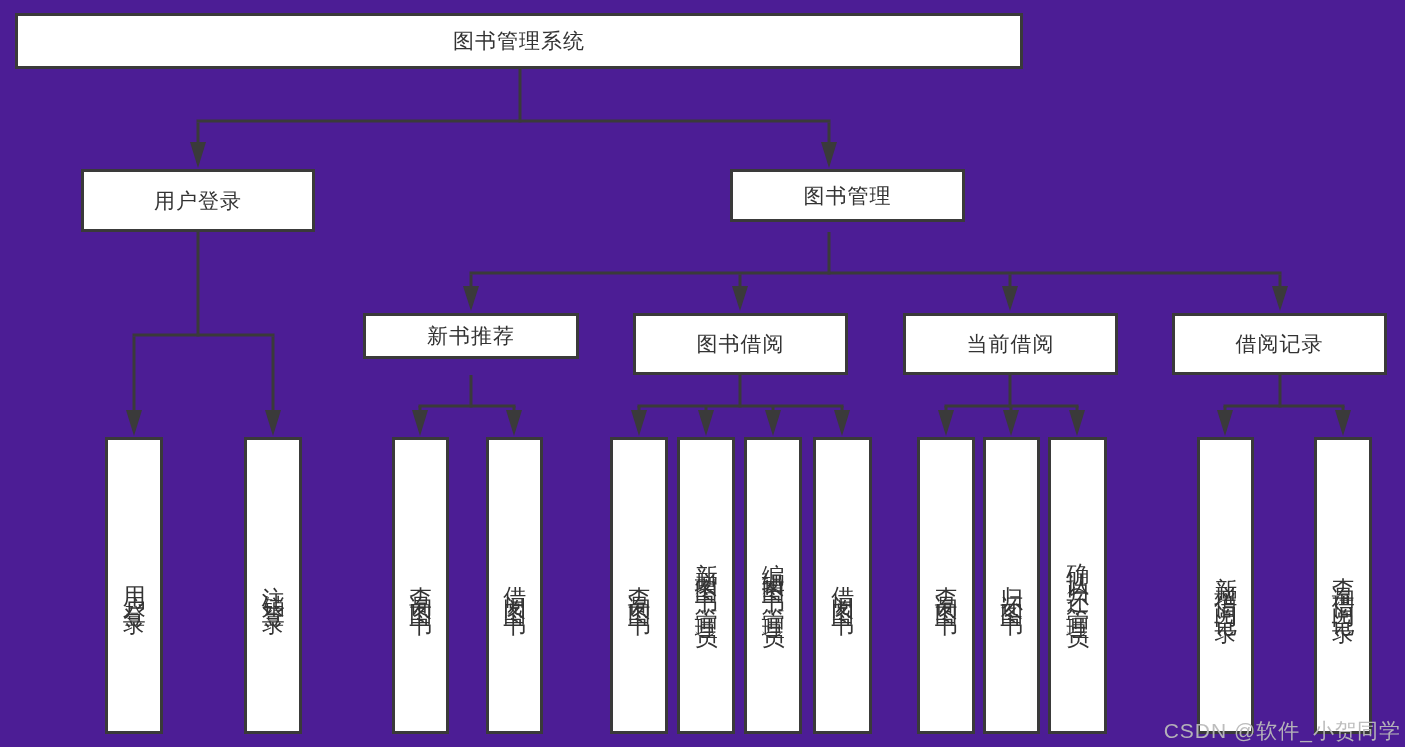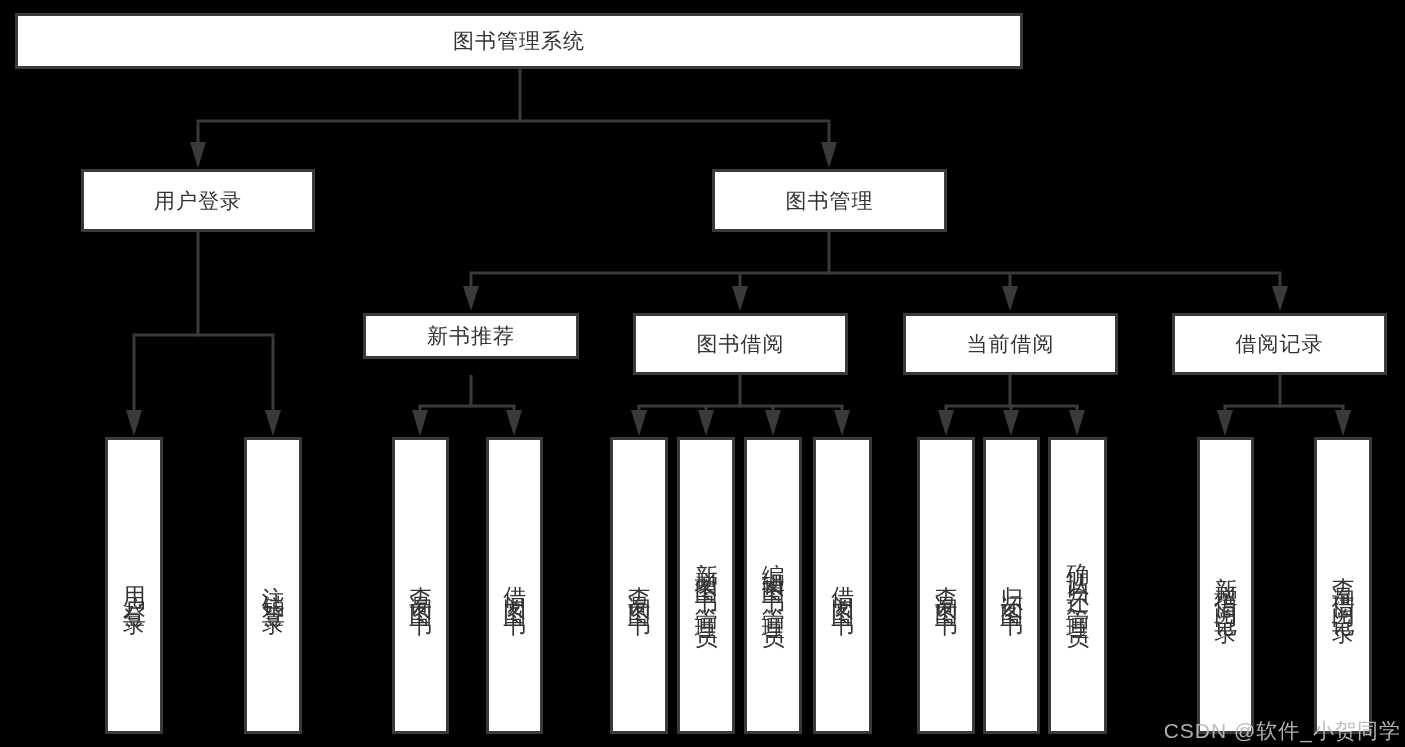--- a/index.html
+++ b/index.html
@@ -1,19 +1,19 @@
 <!DOCTYPE html>
 <html><head>
 <meta charset="utf-8">
 <style>
   html,body{margin:0;padding:0;background:#ffffff;}
   .canvas{
     position:relative;
     width:1405px;height:747px;
-    background:#000000;
+    background:#4c1d95;
     font-family:"Liberation Sans", sans-serif;
     color:#333333;
     overflow:hidden;
   }
   .connectors{position:absolute;left:0;top:0;z-index:0;}
   .box{
     position:absolute;
     box-sizing:border-box;
     background:#ffffff;
     border:3px solid #3a3a3a;
@@ -115,21 +115,21 @@
     <polygon points="1335,410 1351,410 1343,436" stroke="none"></polygon>
   </svg>
 
   <div class="box" style="left:15px;top:13px;width:1008px;height:56px">
     <span class="hlabel">图书管理系统</span>
   </div>
 
   <div class="box" style="left:81px;top:169px;width:234px;height:63px">
     <span class="hlabel">用户登录</span>
   </div>
-  <div class="box" style="left:712px;top:169px;width:235px;height:63px">
+  <div class="box" style="left:730px;top:169px;width:235px;height:53px">
     <span class="hlabel">图书管理</span>
   </div>
 
   <div class="box" style="left:363px;top:313px;width:216px;height:46px">
     <span class="hlabel">新书推荐</span>
   </div>
   <div class="box" style="left:633px;top:313px;width:215px;height:62px">
     <span class="hlabel">图书借阅</span>
   </div>
   <div class="box" style="left:903px;top:313px;width:215px;height:62px">

